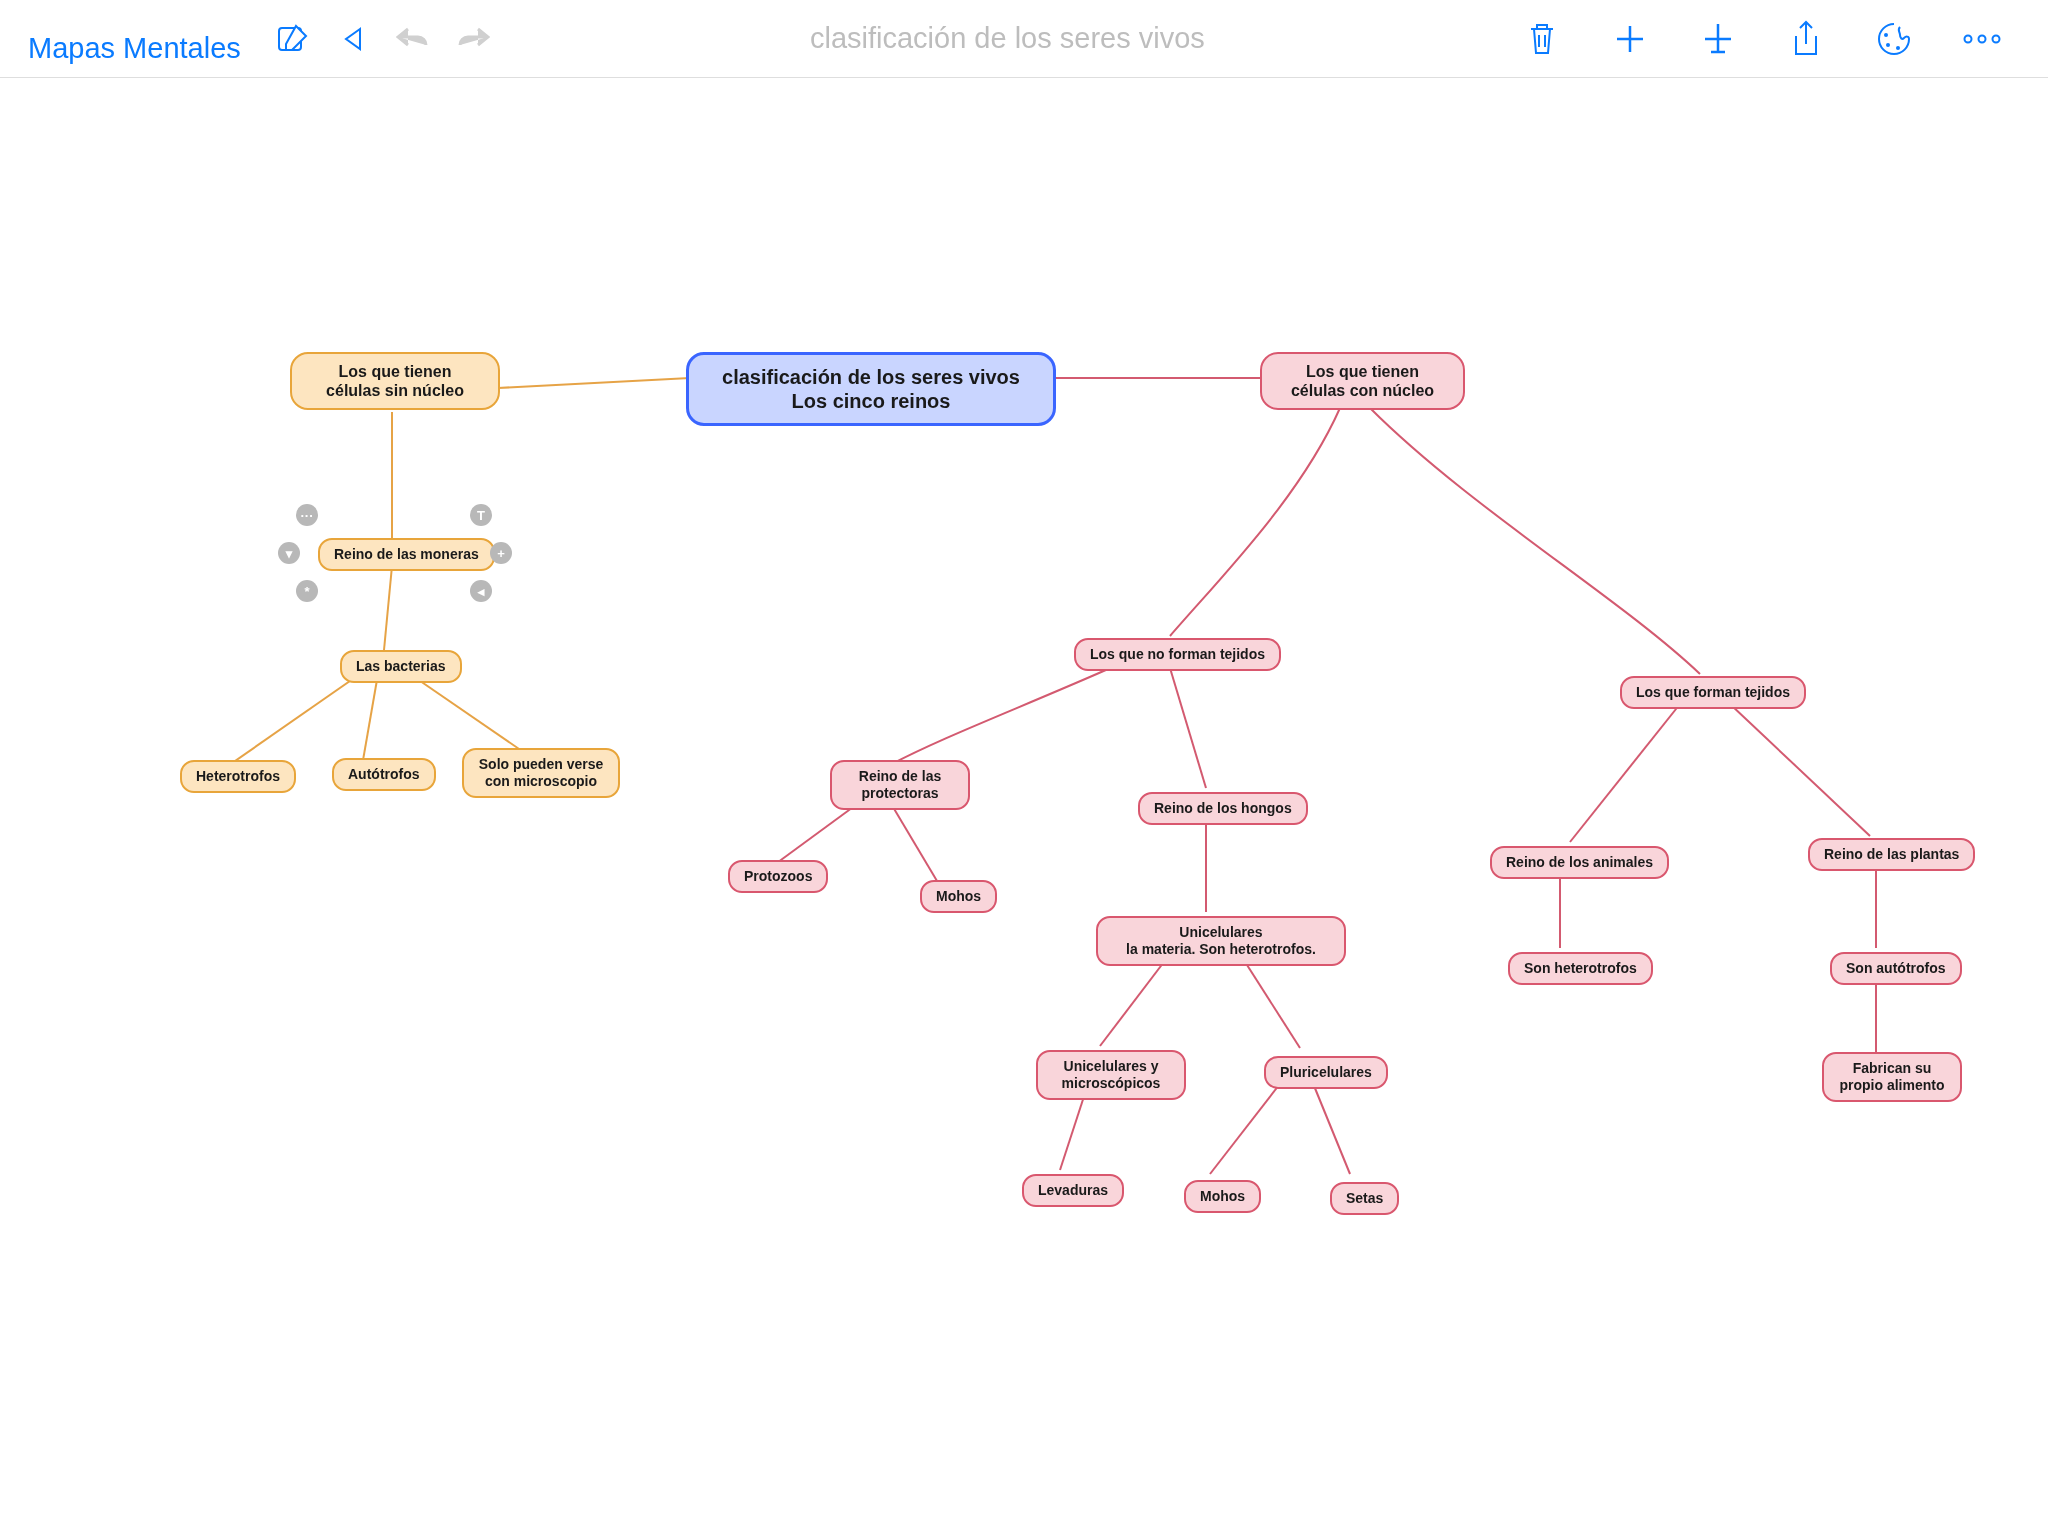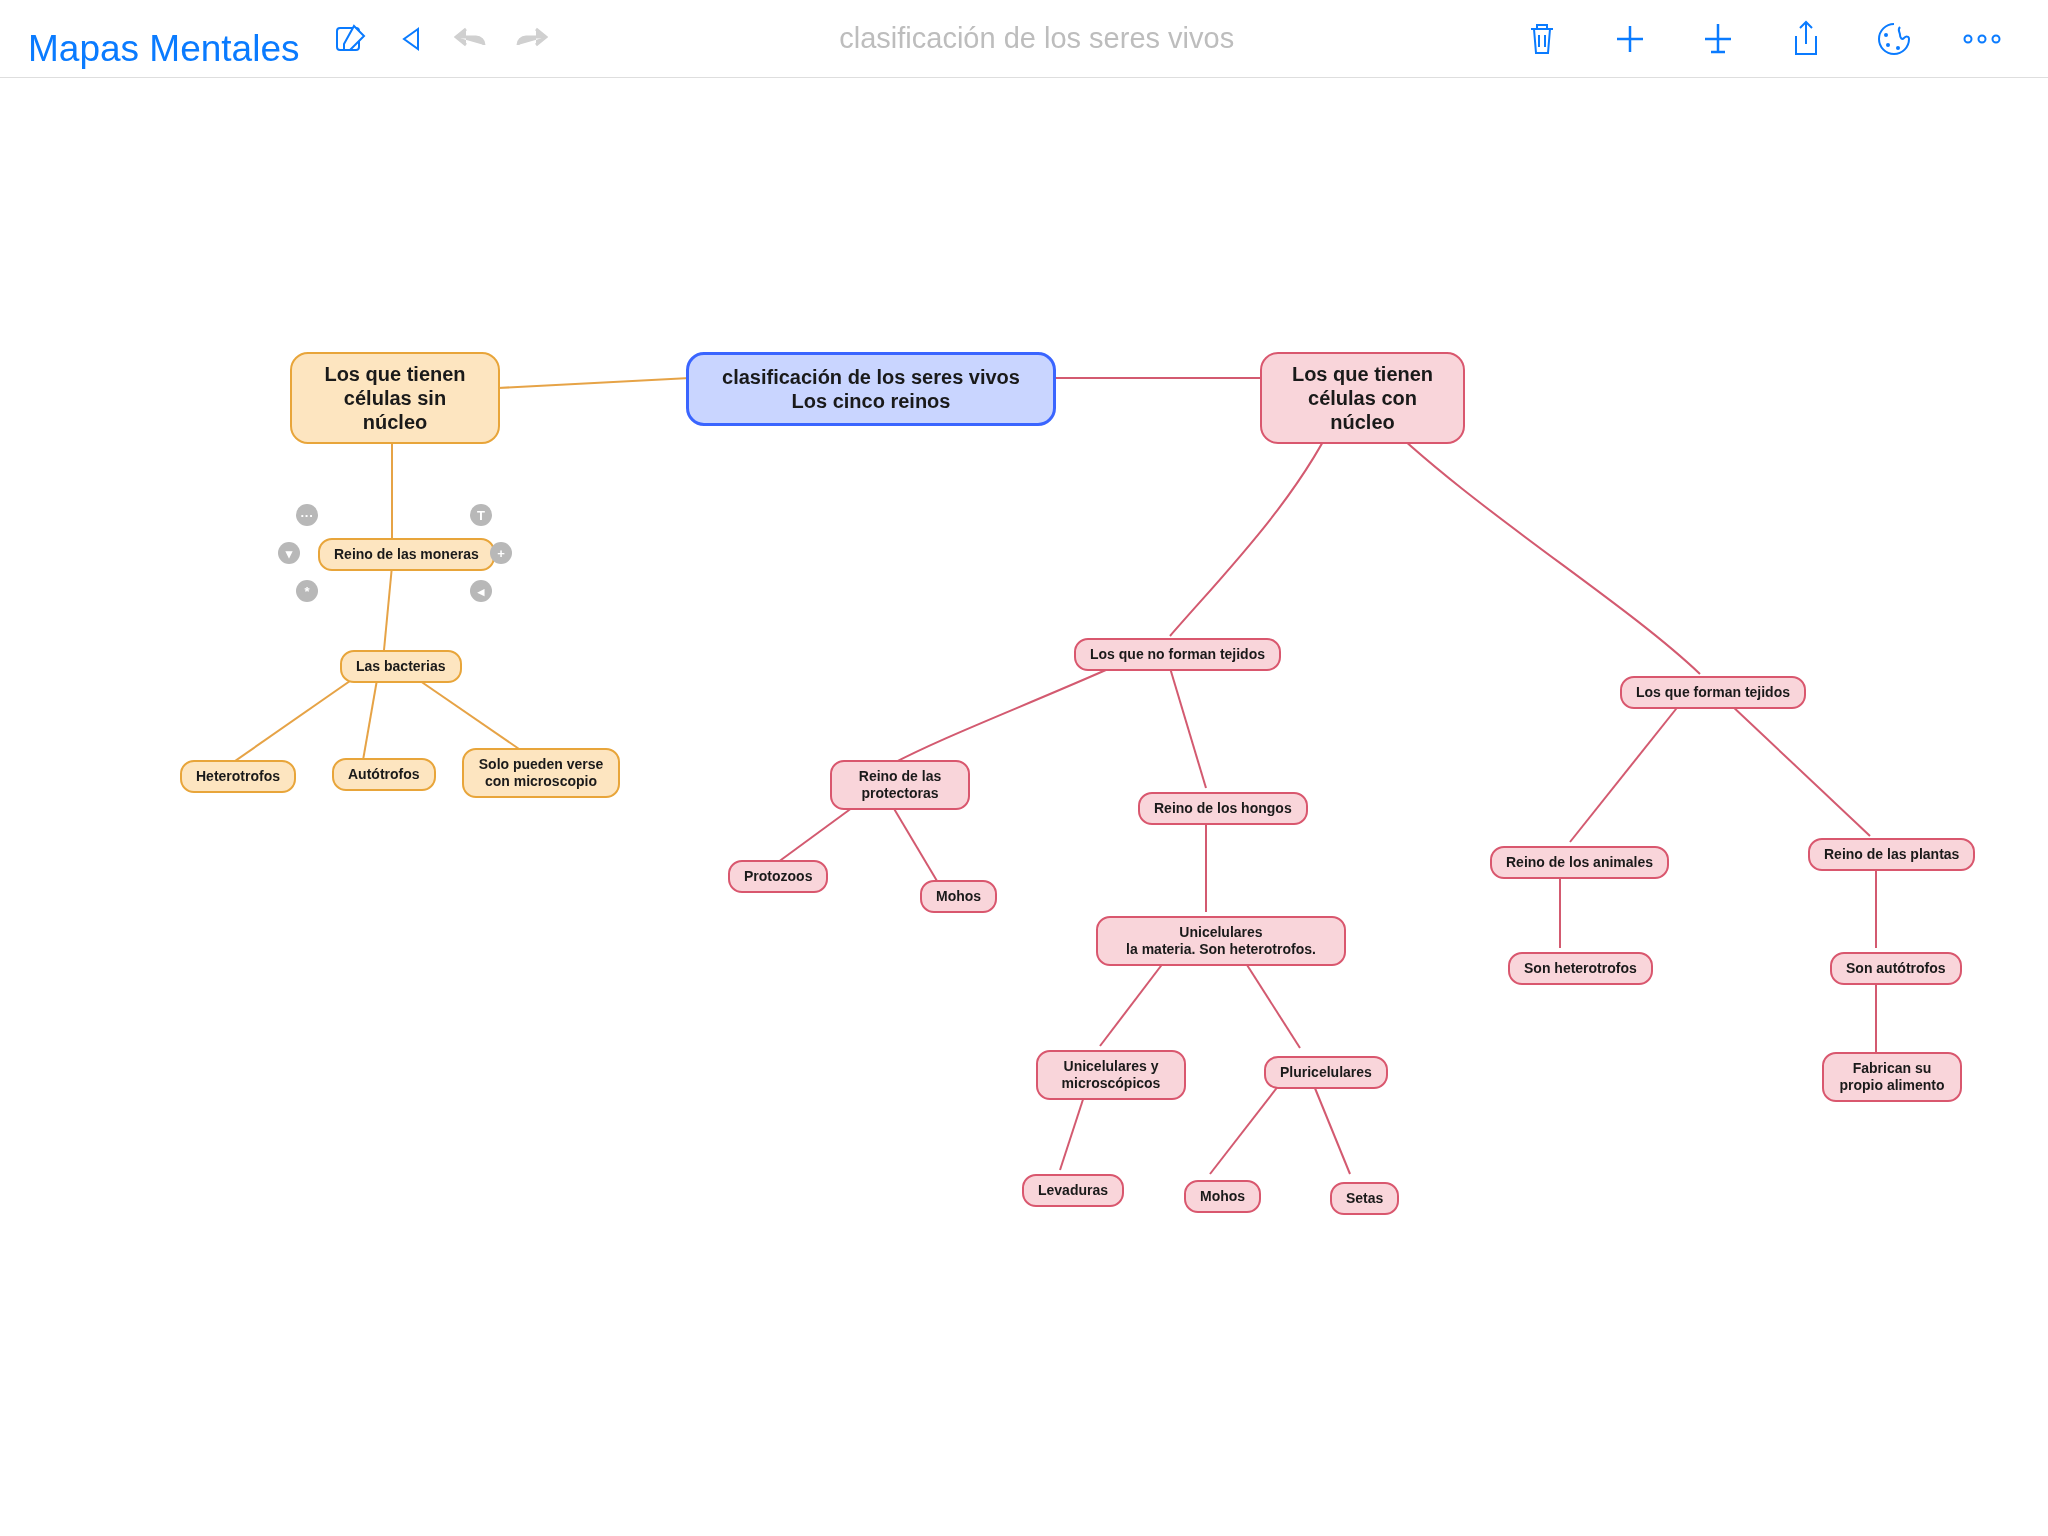--- a/index.html
+++ b/index.html
@@ -5,27 +5,27 @@
   :root{
     --blue:#0a7bff; --blue-stroke:#3a65ff; --blue-fill:#c9d5ff;
     --orange-stroke:#e8a53a; --orange-fill:#fde5c0; --orange-edge:#e6a346;
     --pink-stroke:#d9576e; --pink-fill:#f9d5da; --pink-edge:#d35a70;
     --toolbar-title:#bdbdbd; --toolbar-muted:#d0d0d0;
   }
   *{box-sizing:border-box;}
   html,body{margin:0;padding:0;width:2048px;height:1536px;font-family:-apple-system,Helvetica,Arial,sans-serif;background:#fff;}
   
   .toolbar{position:absolute;left:0;top:0;width:2048px;height:78px;border-bottom:1px solid #dedede;display:flex;align-items:center;padding:0 36px 0 28px;}
-  .toolbar .title{color:var(--blue);font-size:37px;font-weight:400;margin-right:22px;cursor:pointer;margin-top:20px;}
+  .toolbar .title{color:var(--blue);font-size:29px;font-weight:400;margin-right:22px;cursor:pointer;margin-top:20px;}
   .toolbar .doc-title{flex:1;text-align:center;color:var(--toolbar-title);font-size:29px;font-weight:400;pointer-events:none;}
   .tool-btn{width:60px;height:60px;display:flex;align-items:center;justify-content:center;cursor:pointer;}
   .tool-btn.muted svg *{stroke:var(--toolbar-muted)!important;fill:var(--toolbar-muted)!important;}
   .tool-right{display:flex;align-items:center;gap:28px;}
   
-  .node{position:absolute;border-radius:18px;padding:8px 18px;font-size:20px;font-weight:700;color:#1a1a1a;text-align:center;line-height:1.2;z-index:5;white-space:pre-line;display:flex;align-items:center;justify-content:center;cursor:pointer;}
+  .node{position:absolute;border-radius:18px;padding:8px 18px;font-size:16px;font-weight:700;color:#1a1a1a;text-align:center;line-height:1.2;z-index:5;white-space:pre-line;display:flex;align-items:center;justify-content:center;cursor:pointer;}
   .node.center{border:3px solid var(--blue-stroke);background:var(--blue-fill);font-size:20px;padding:10px 26px;}
   .node.orange{border:2px solid var(--orange-stroke);background:var(--orange-fill);}
   .node.pink{border:2px solid var(--pink-stroke);background:var(--pink-fill);}
   .node.small{font-size:14px;padding:6px 14px;border-radius:14px;margin-left:10px;}
   
   .sel-handle{position:absolute;width:22px;height:22px;border-radius:50%;background:#b8b8b8;color:#fff;font-size:13px;font-weight:700;display:flex;align-items:center;justify-content:center;z-index:6;}
   
   svg.edges{position:absolute;left:0;top:78px;width:2048px;height:1458px;z-index:1;}
   svg.edges path,svg.edges line{fill:none;stroke-width:2;}
   .e-orange{stroke:var(--orange-edge);}

